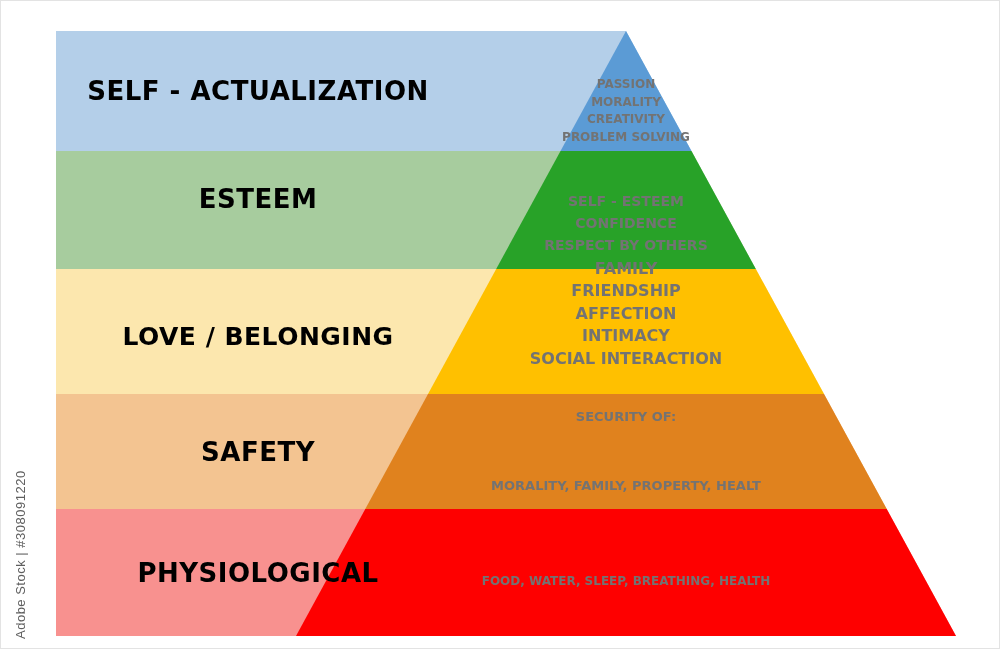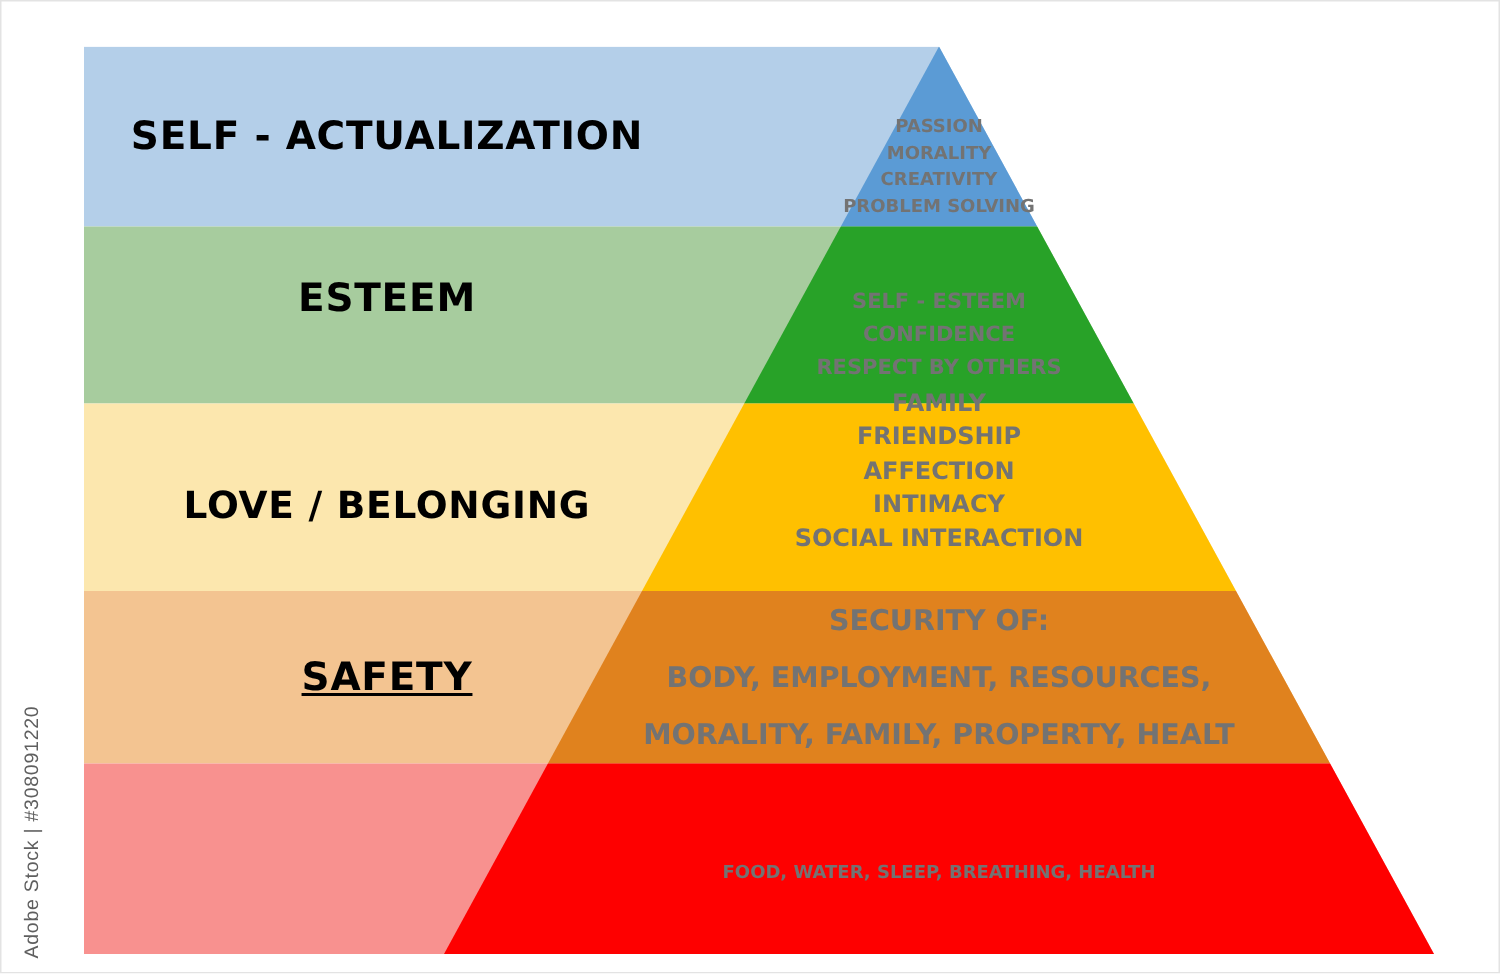--- a/index.html
+++ b/index.html
@@ -50,35 +50,35 @@
     left:0;width:360px;
     display:flex;align-items:center;justify-content:center;
     font-weight:bold;color:#000;
     font-size:26px;letter-spacing:.5px;
     text-align:center;
     margin-left:22px;
   }
   .l0{top:0;height:120px;}
   .l1{top:120px;height:96px;}
   .l2{top:238px;height:135px;font-size:25px;}
-  .l3{top:363px;height:115px;text-decoration:underline;}
+  .l3{top:363px;height:115px;}
   .l4{top:478px;height:127px;}
 
   .items{
     position:absolute;
     left:570px;transform:translateX(-50%);
     display:flex;flex-direction:column;
     align-items:center;justify-content:center;
     color:#737373;font-weight:bold;text-align:center;
     white-space:nowrap;
   }
   .i0{top:0;height:120px;font-size:12px;line-height:1.45;justify-content:flex-end;padding-bottom:5px;box-sizing:border-box;}
   .i1{top:120px;height:146px;font-size:14px;line-height:1.55;}
   .i2{top:238px;height:90px;font-size:16px;line-height:1.4;}
-  .i3{top:363px;height:115px;font-size:19px;line-height:2.0;}
+  .i3{top:363px;height:115px;font-size:13px;line-height:2.0;gap:43px;}
   .i4{top:478px;height:144px;font-size:12px;text-align:right;}
 </style>
 </head>
 <body>
 
 <div class="stage">
 
   <div class="watermark">Adobe Stock | #308091220</div>
 
   <div class="diagram">
@@ -96,20 +96,21 @@
       <div class="band h1" style="background-color: rgb(40, 162, 40);"></div>
       <div class="band h2" style="background-color: rgb(255, 192, 0);"></div>
       <div class="band h3" style="background-color: rgb(224, 130, 30);"></div>
       <div class="band h4" style="background-color: rgb(254, 0, 0);"></div>
     </div>
 
     <div class="label l0">SELF - ACTUALIZATION</div>
     <div class="label l1">ESTEEM</div>
     <div class="label l2">LOVE / BELONGING</div>
     <div class="label l3">SAFETY</div>
+    <div class="label l4">PHYSIOLOGICAL</div>
 
     <div class="items i0">
       <div>PASSION</div>
       <div>MORALITY</div>
       <div>CREATIVITY</div>
       <div>PROBLEM SOLVING</div>
     </div>
 
     <div class="items i1">
       <div>SELF - ESTEEM</div>
@@ -120,21 +121,20 @@
     <div class="items i2">
       <div>FAMILY</div>
       <div>FRIENDSHIP</div>
       <div>AFFECTION</div>
       <div>INTIMACY</div>
       <div>SOCIAL INTERACTION</div>
     </div>
 
     <div class="items i3">
       <div>SECURITY OF:</div>
-      <div>BODY, EMPLOYMENT, RESOURCES,</div>
       <div>MORALITY, FAMILY, PROPERTY, HEALT</div>
     </div>
 
     <div class="items i4">
       <div>FOOD, WATER, SLEEP, BREATHING, HEALTH</div>
     </div>
 
   </div>
 </div>
 

